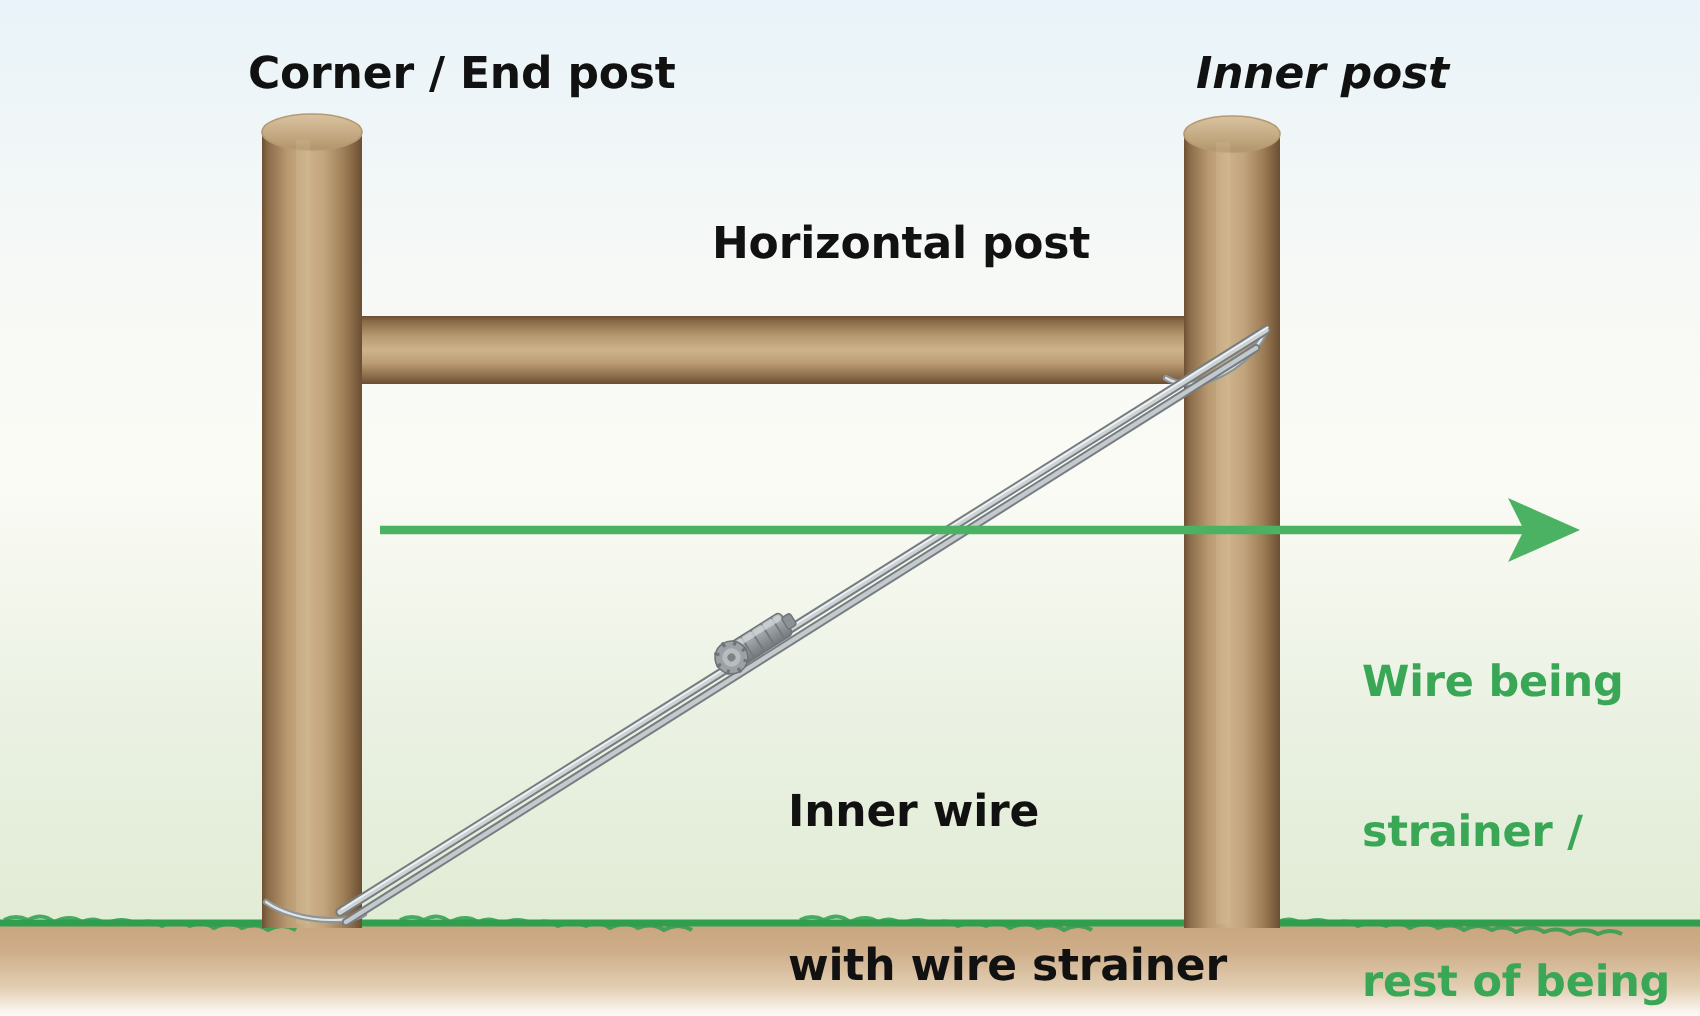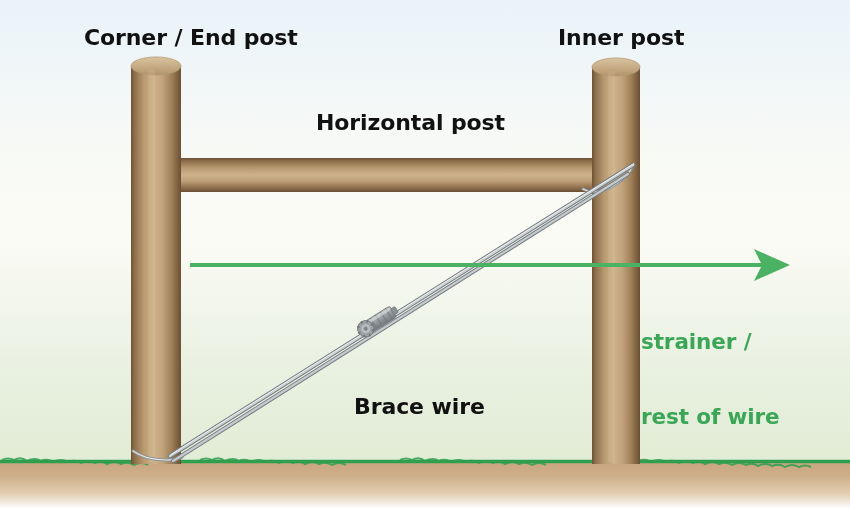--- a/index.html
+++ b/index.html
@@ -20,33 +20,34 @@
     top: 0;
     width: 850px;
     height: 508px;
   }
   .lbl {
     position: absolute;
     font-family: "DejaVu Sans", "Liberation Sans", sans-serif;
     font-weight: bold;
     white-space: pre;
     line-height: 1.16;
+    margin-left: 40px;
   }
   .lbl-dark {
     color: #111111;
     font-size: 22px;
     letter-spacing: -0.1px;
   }
   .lbl-green {
     color: #3aa757;
     font-size: 21.5px;
     letter-spacing: -0.1px;
   }
   #label-corner-post { left: 84px;  top: 25px; }
-  #label-inner-post  { left: 558px; top: 25px; }
+  #label-inner-post  { left: 558px; top: 25px; font-style: italic; }
   #label-horizontal-post { left: 316px; top: 110px; }
   #label-brace-wire  { left: 354px; top: 343px; }
   #label-wire-stretched { left: 641px; top: 280px; }
 </style>
 </head>
 <body>
 
 <div id="scene">
 
   <svg class="layer" viewBox="0 0 850 508">
@@ -205,21 +206,23 @@
     </g>
   </svg>
 
   <div class="lbl lbl-dark" id="label-corner-post">Corner / End post</div>
 
   <div class="lbl lbl-dark" id="label-inner-post">Inner post</div>
 
   <div class="lbl lbl-dark" id="label-horizontal-post">Horizontal post</div>
 
   <div class="lbl lbl-dark" id="label-brace-wire">
-    <div>Brace wire</div>
+    <div>Inner wire</div>
+    <div>with wire strainer</div>
   </div>
 
   <div class="lbl lbl-green" id="label-wire-stretched">
+    <div>Wire being</div>
     <div>strainer /</div>
-    <div>rest of wire</div>
+    <div>rest of being</div>
   </div>
 
 </div>
 
 </body></html>

